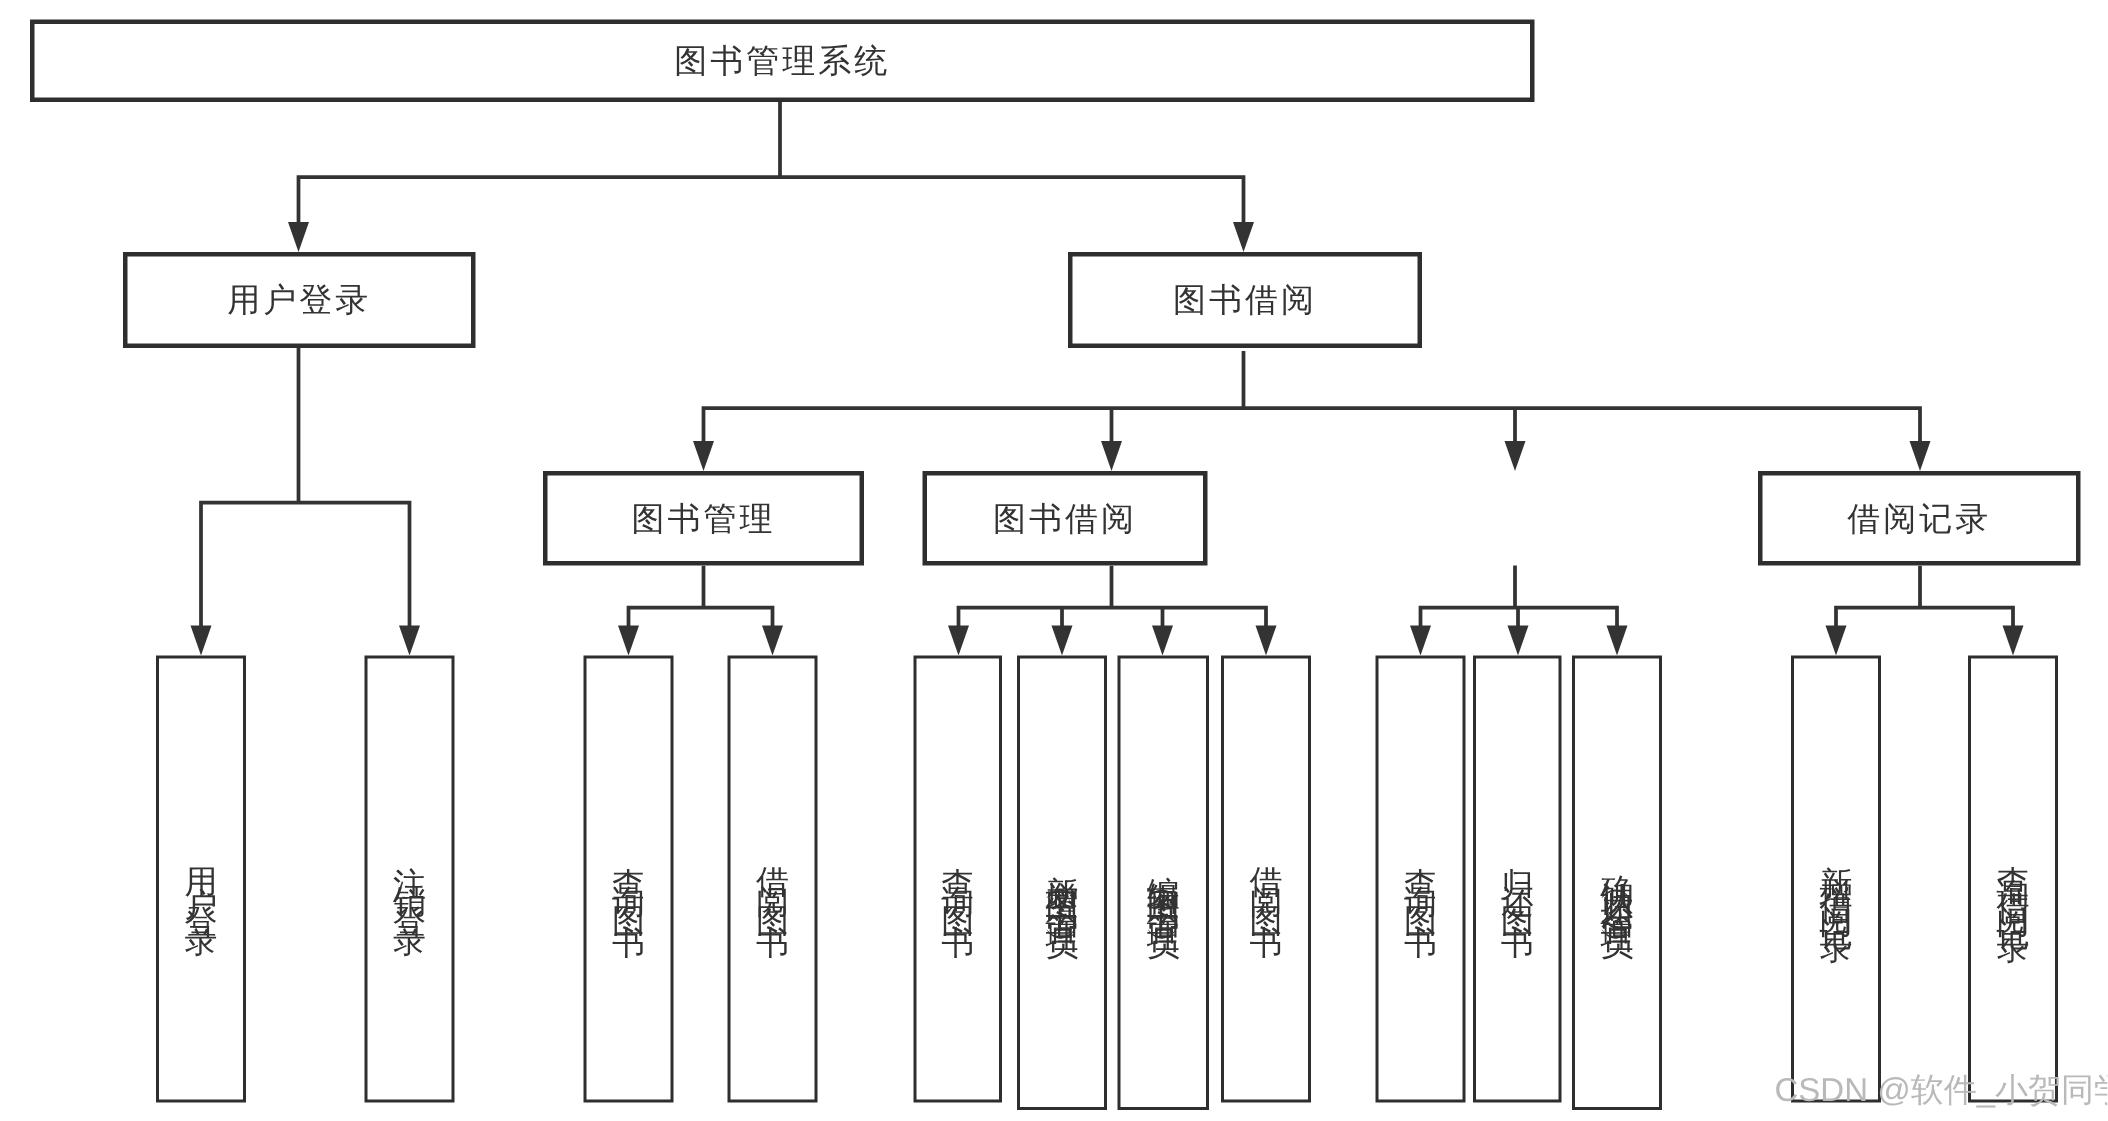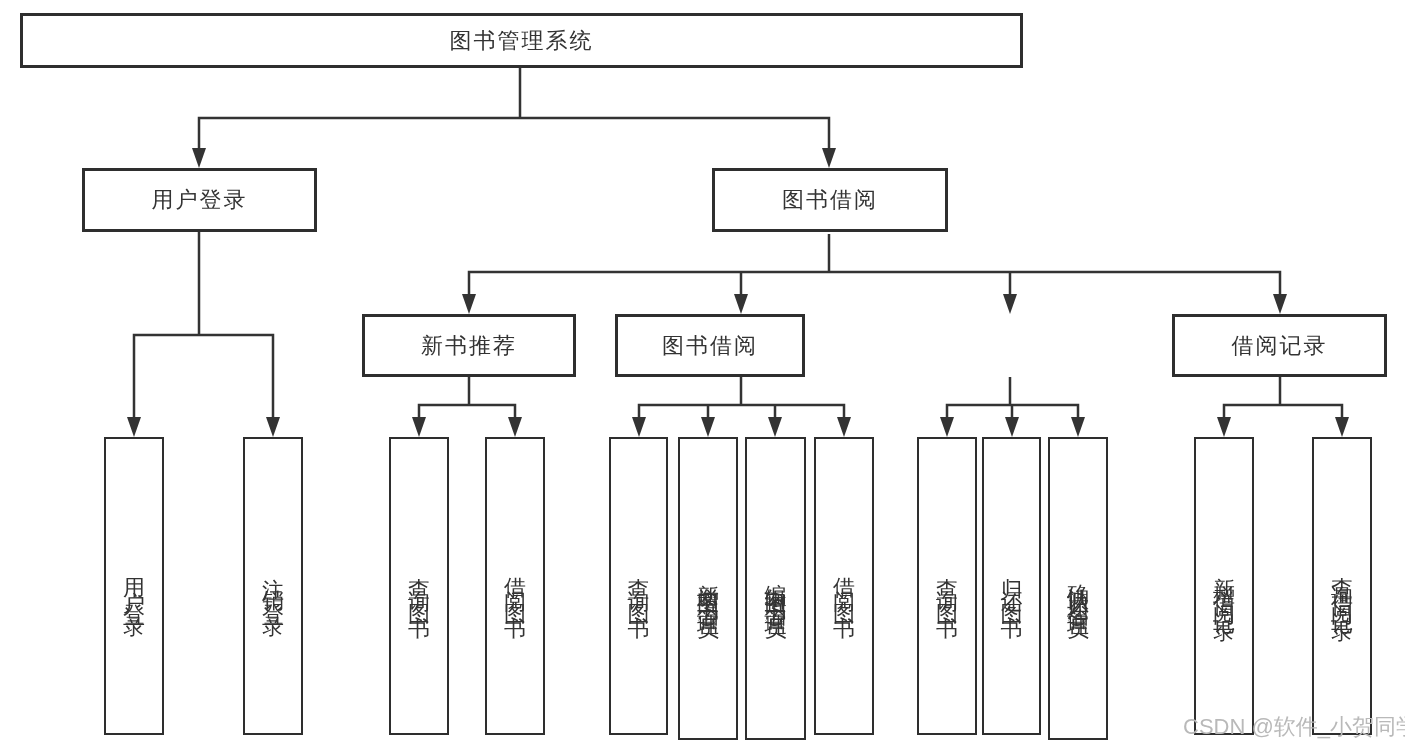--- a/index.html
+++ b/index.html
@@ -107,21 +107,21 @@
   </div>
 
   <div class="node" style="left:82px; top:168px; width:235px; height:64px;">
     <span>用户登录</span>
   </div>
   <div class="node" style="left:712px; top:168px; width:236px; height:64px;">
     <span>图书借阅</span>
   </div>
 
   <div class="node" style="left:362px; top:314px; width:214px; height:63px;">
-    <span>新书推荐</span>
+    <span>图书管理</span>
   </div>
   <div class="node" style="left:615px; top:314px; width:190px; height:63px;">
     <span>图书借阅</span>
   </div>
   <div class="node" style="left:1172px; top:314px; width:215px; height:63px;">
     <span>借阅记录</span>
   </div>
 
   <div class="node leaf" style="left:104px; top:437px; width:60px; height:298px;">
     <span class="v-text" style="letter-spacing: 13px;">用户登录</span>

